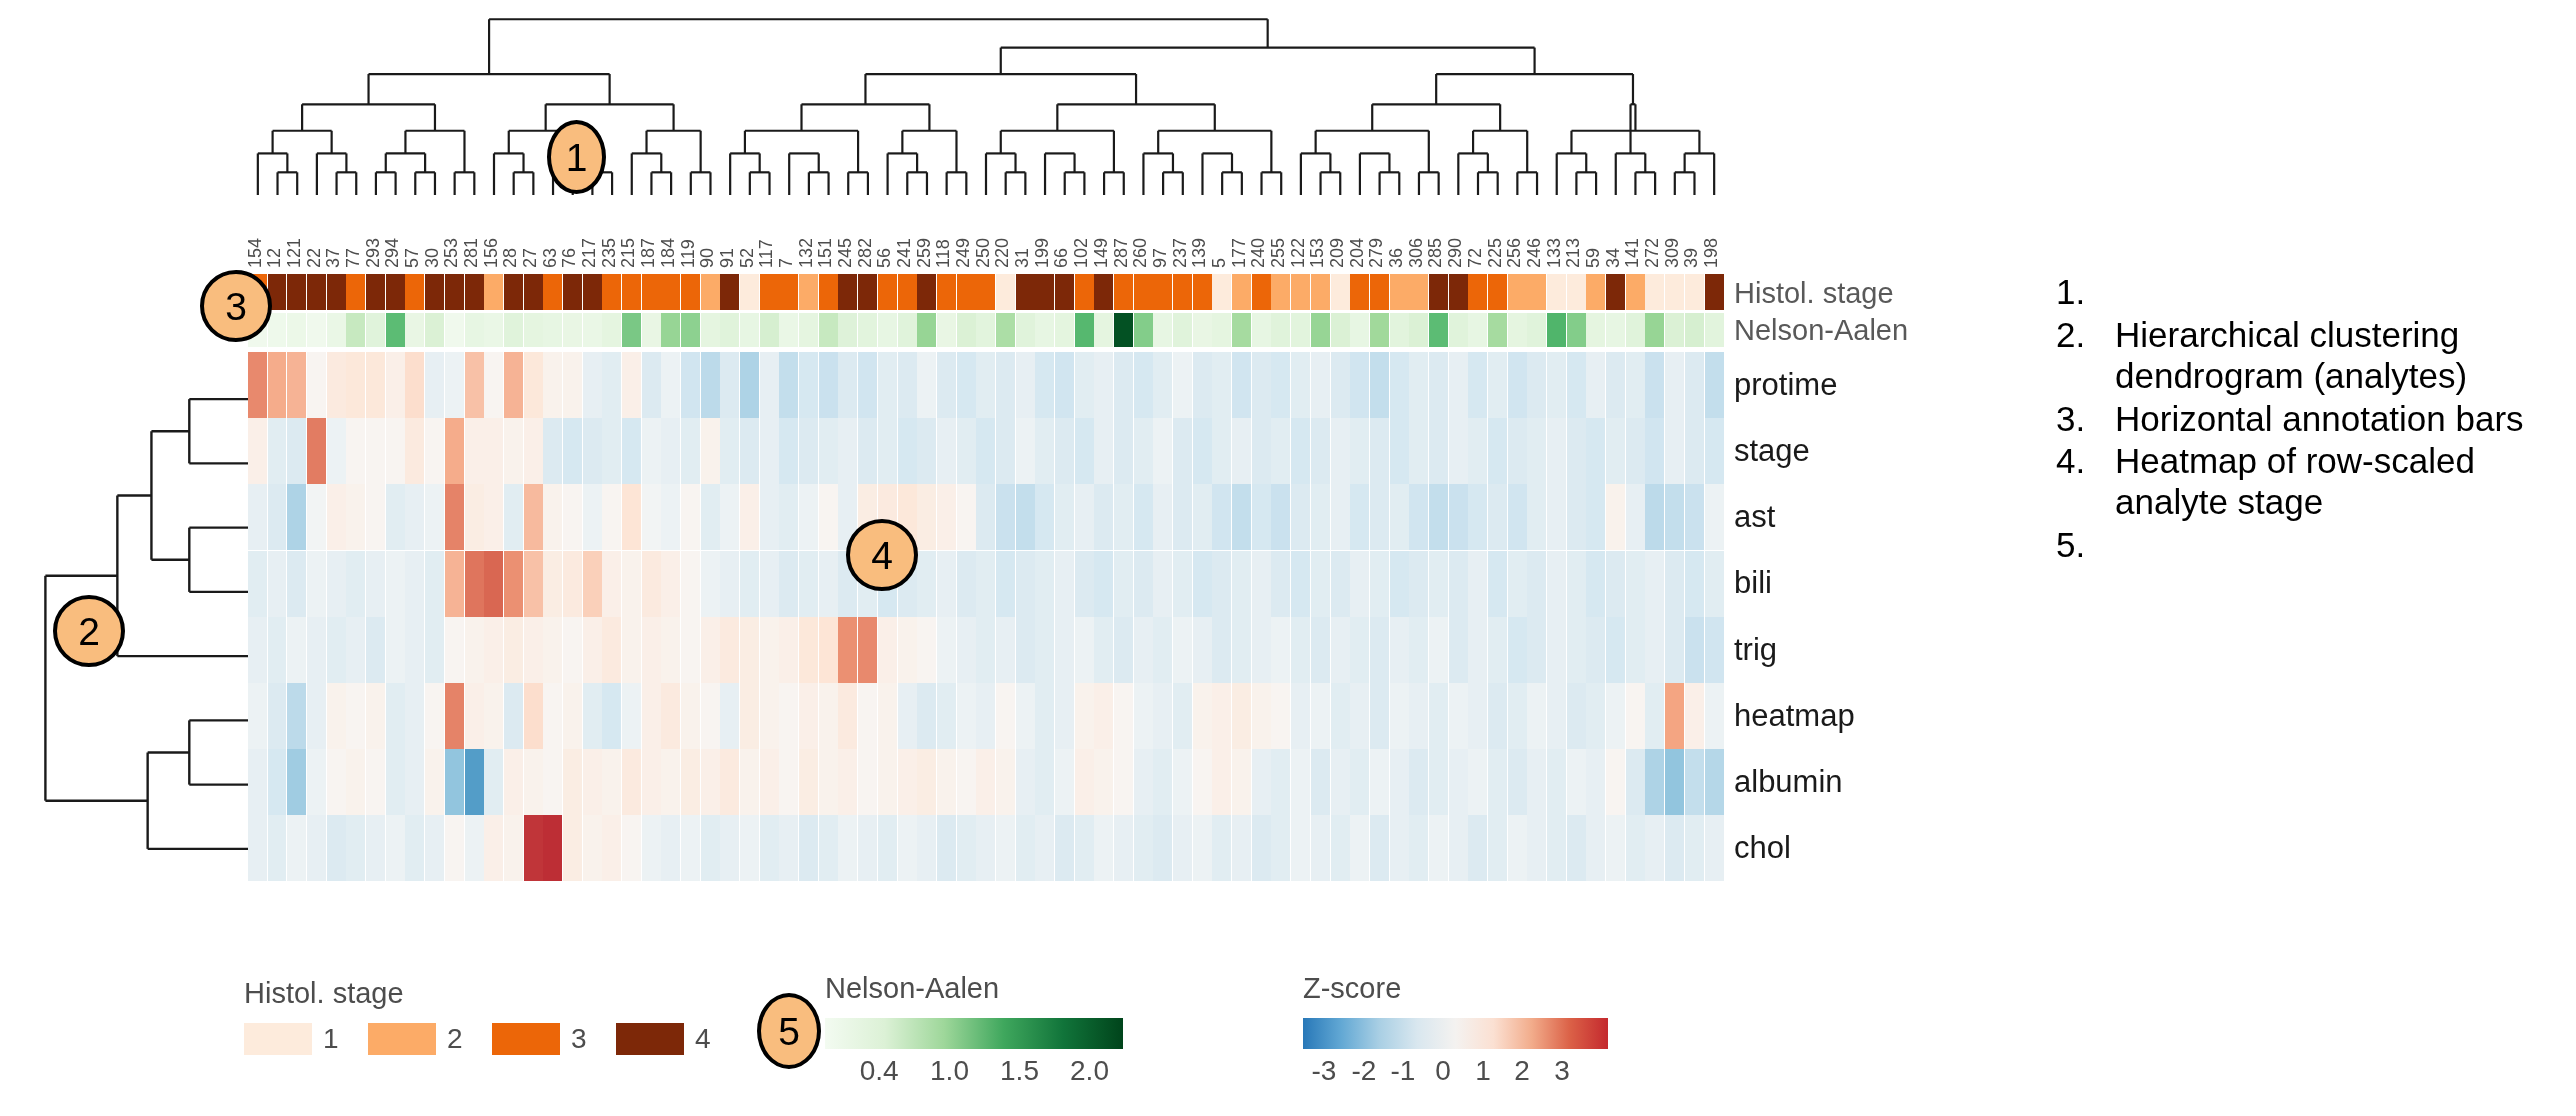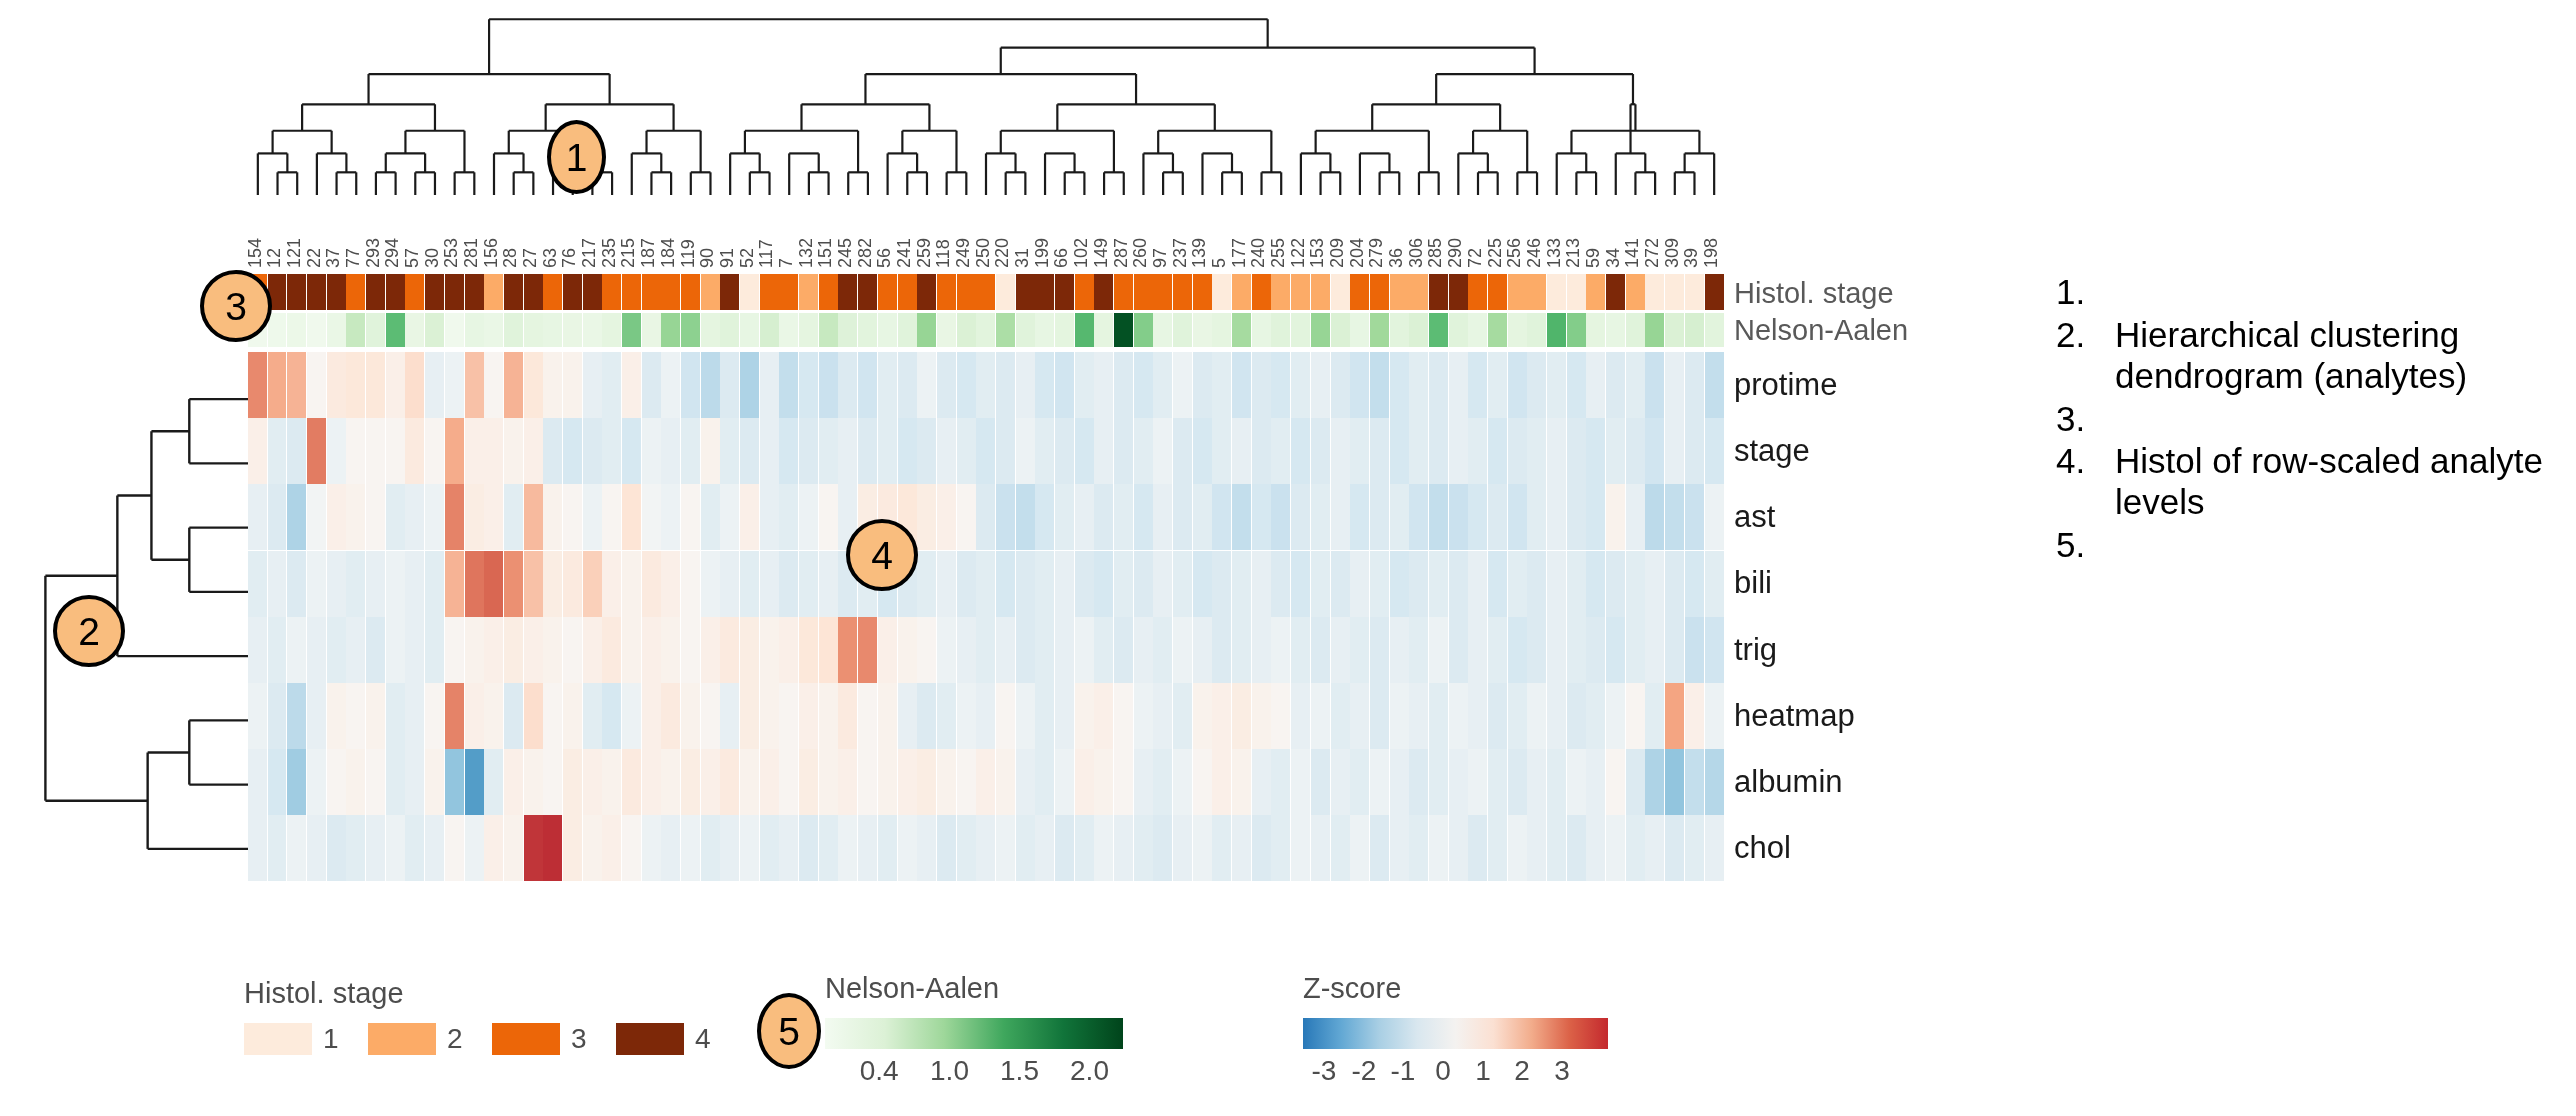--- a/index.html
+++ b/index.html
@@ -1203,24 +1203,25 @@
   <div id="caption">
       <div class="cap-item">
         <div class="cap-num">1.</div>
       </div>
       <div class="cap-item">
         <div class="cap-num">2.</div>
         <div class="cap-txt">Hierarchical clustering dendrogram (analytes)</div>
       </div>
       <div class="cap-item">
         <div class="cap-num">3.</div>
+        <div class="cap-txt">Horizontal annotation bars</div>
       </div>
       <div class="cap-item">
         <div class="cap-num">4.</div>
-        <div class="cap-txt">Histol of row-scaled analyte levels</div>
+        <div class="cap-txt">Heatmap of row-scaled analyte stage</div>
       </div>
       <div class="cap-item">
         <div class="cap-num">5.</div>
       </div>
     </div>
 
 <div class="rlabel" style="top: 369px;">protime</div>
     <div class="rlabel" style="top: 435px;">stage</div>
     <div class="rlabel" style="top: 501px;">ast</div>
     <div class="rlabel" style="top: 567px;">bili</div>

